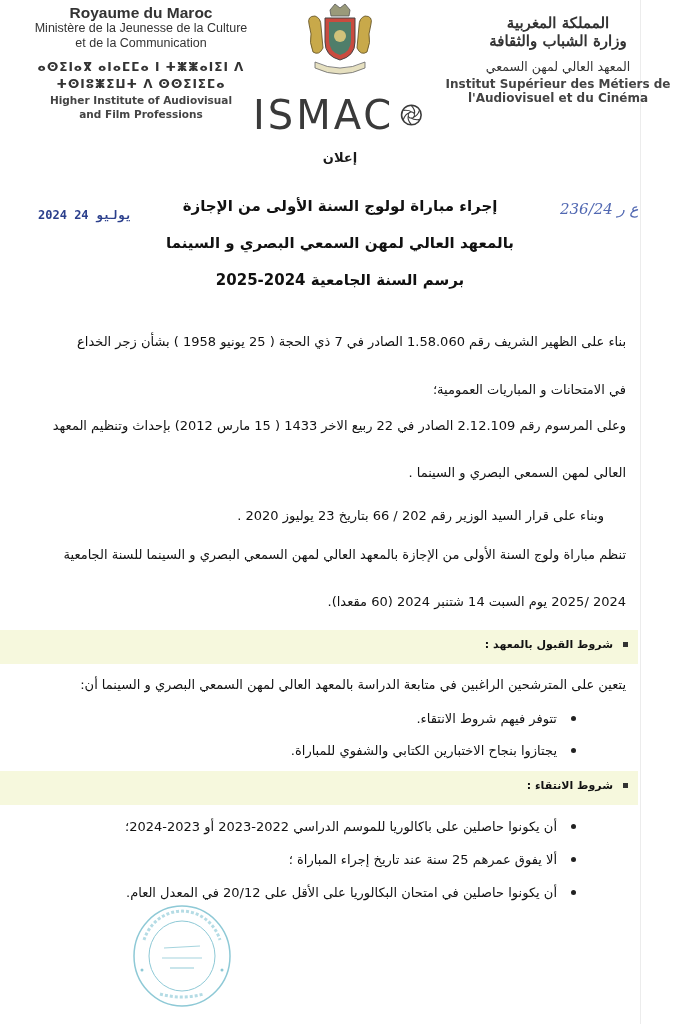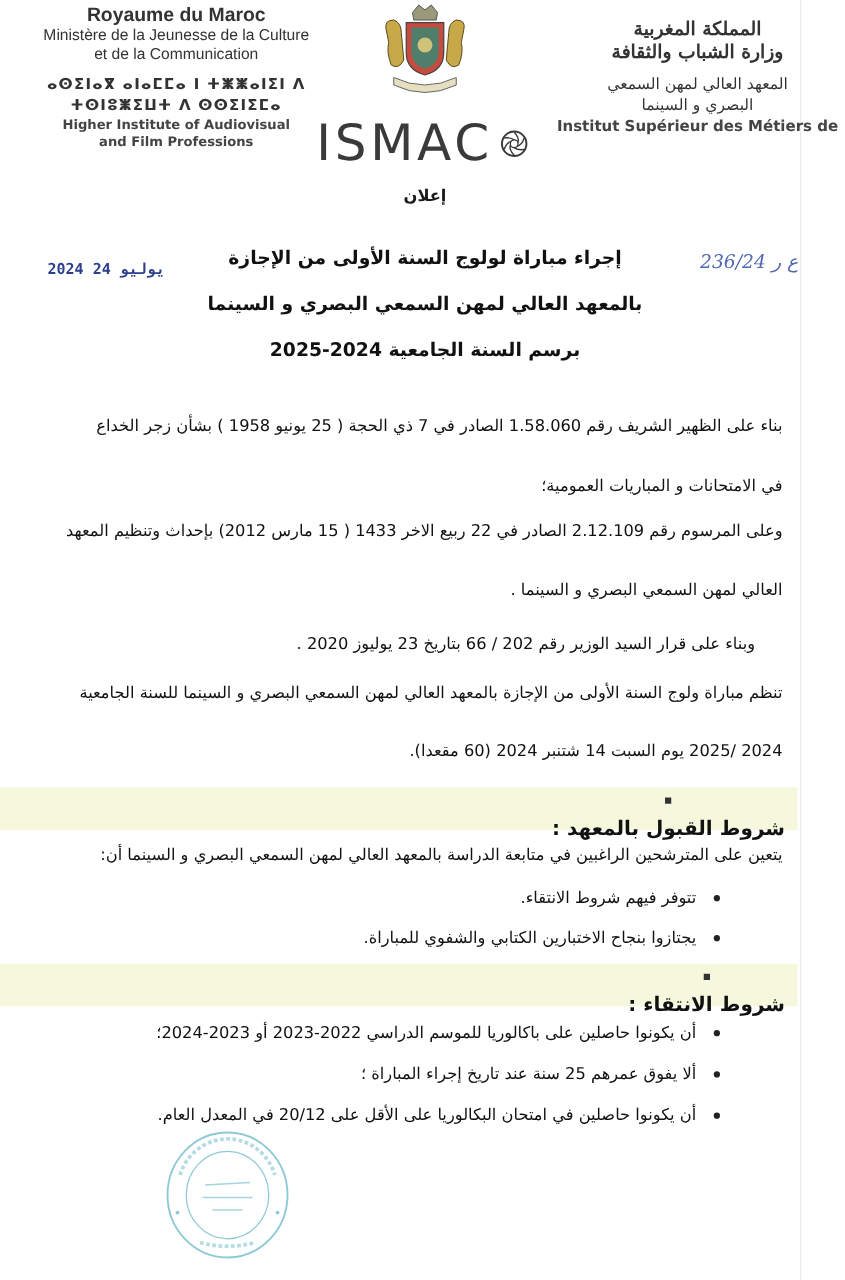--- a/index.html
+++ b/index.html
@@ -34,21 +34,21 @@
   .ref-hand { position: absolute; left: 560px; top: 200px; font-family: "DejaVu Serif", serif; font-style: italic; font-size: 15px; color: #5168b2; }
 
   
   .title { position: absolute; left: 120px; top: 188px; width: 440px; text-align: center; direction: rtl; font-family: "DejaVu Sans", sans-serif; font-weight: bold; font-size: 15px; line-height: 37px; color: #111; }
 
   
   .para { position: absolute; right: 50px; direction: rtl; font-family: "DejaVu Sans", sans-serif; font-size: 13px; color: #111; white-space: nowrap; }
 
   
   .hbar { position: absolute; left: 0; width: 638px; height: 34px; background: #f6f8dd; }
-  .section-head { position: absolute; right: 48px; direction: rtl; font-family: "DejaVu Sans", sans-serif; font-weight: bold; font-size: 16px; color: #111; display: flex; align-items: center; gap: 10px; flex-direction: column; }
+  .section-head { position: absolute; right: 48px; direction: rtl; font-family: "DejaVu Sans", sans-serif; font-weight: bold; font-size: 11px; color: #111; display: flex; align-items: center; gap: 10px; }
   .square-bullet { display: inline-block; width: 5px; height: 5px; background: #333; }
 
   .bullet-item { position: absolute; direction: rtl; text-align: right; font-family: "DejaVu Sans", sans-serif; font-size: 13px; color: #111; white-space: nowrap; display: flex; align-items: center; gap: 14px; }
   .dot { display: inline-block; width: 5px; height: 5px; border-radius: 50%; background: #222; }
 
   .seal { position: absolute; left: 130px; top: 900px; width: 104px; height: 110px; }
 </style>
 </head>
 <body>
 
@@ -92,22 +92,22 @@
       <path d="M6.4 13 Q18 12 22 16"></path>
     </g>
   </svg>
 </div>
 <div class="ilan">إعلان</div>
 
 <div class="hdr-right">
   <div class="ar-cal">المملكة المغربية</div>
   <div class="ar-cal">وزارة الشباب والثقافة</div>
   <div class="ar-inst">المعهد العالي لمهن السمعي</div>
-  <div class="ar-inst" style="margin-top:0">البصري و السينما</div>
   <div class="fr-inst">Institut Supérieur des Métiers de</div>
+  <div class="fr-inst" style="margin-top:0">l'Audiovisuel et du Cinéma</div>
 </div>
 
 <div class="date-stamp">2024 يوليو 24</div>
 <div class="ref-hand">236/24 ع ر</div>
 
 <div class="title">
   <div>إجراء مباراة لولوج السنة الأولى من الإجازة</div>
   <div>بالمعهد العالي لمهن السمعي البصري و السينما</div>
   <div>برسم السنة الجامعية  2024-2025</div>
 </div>

